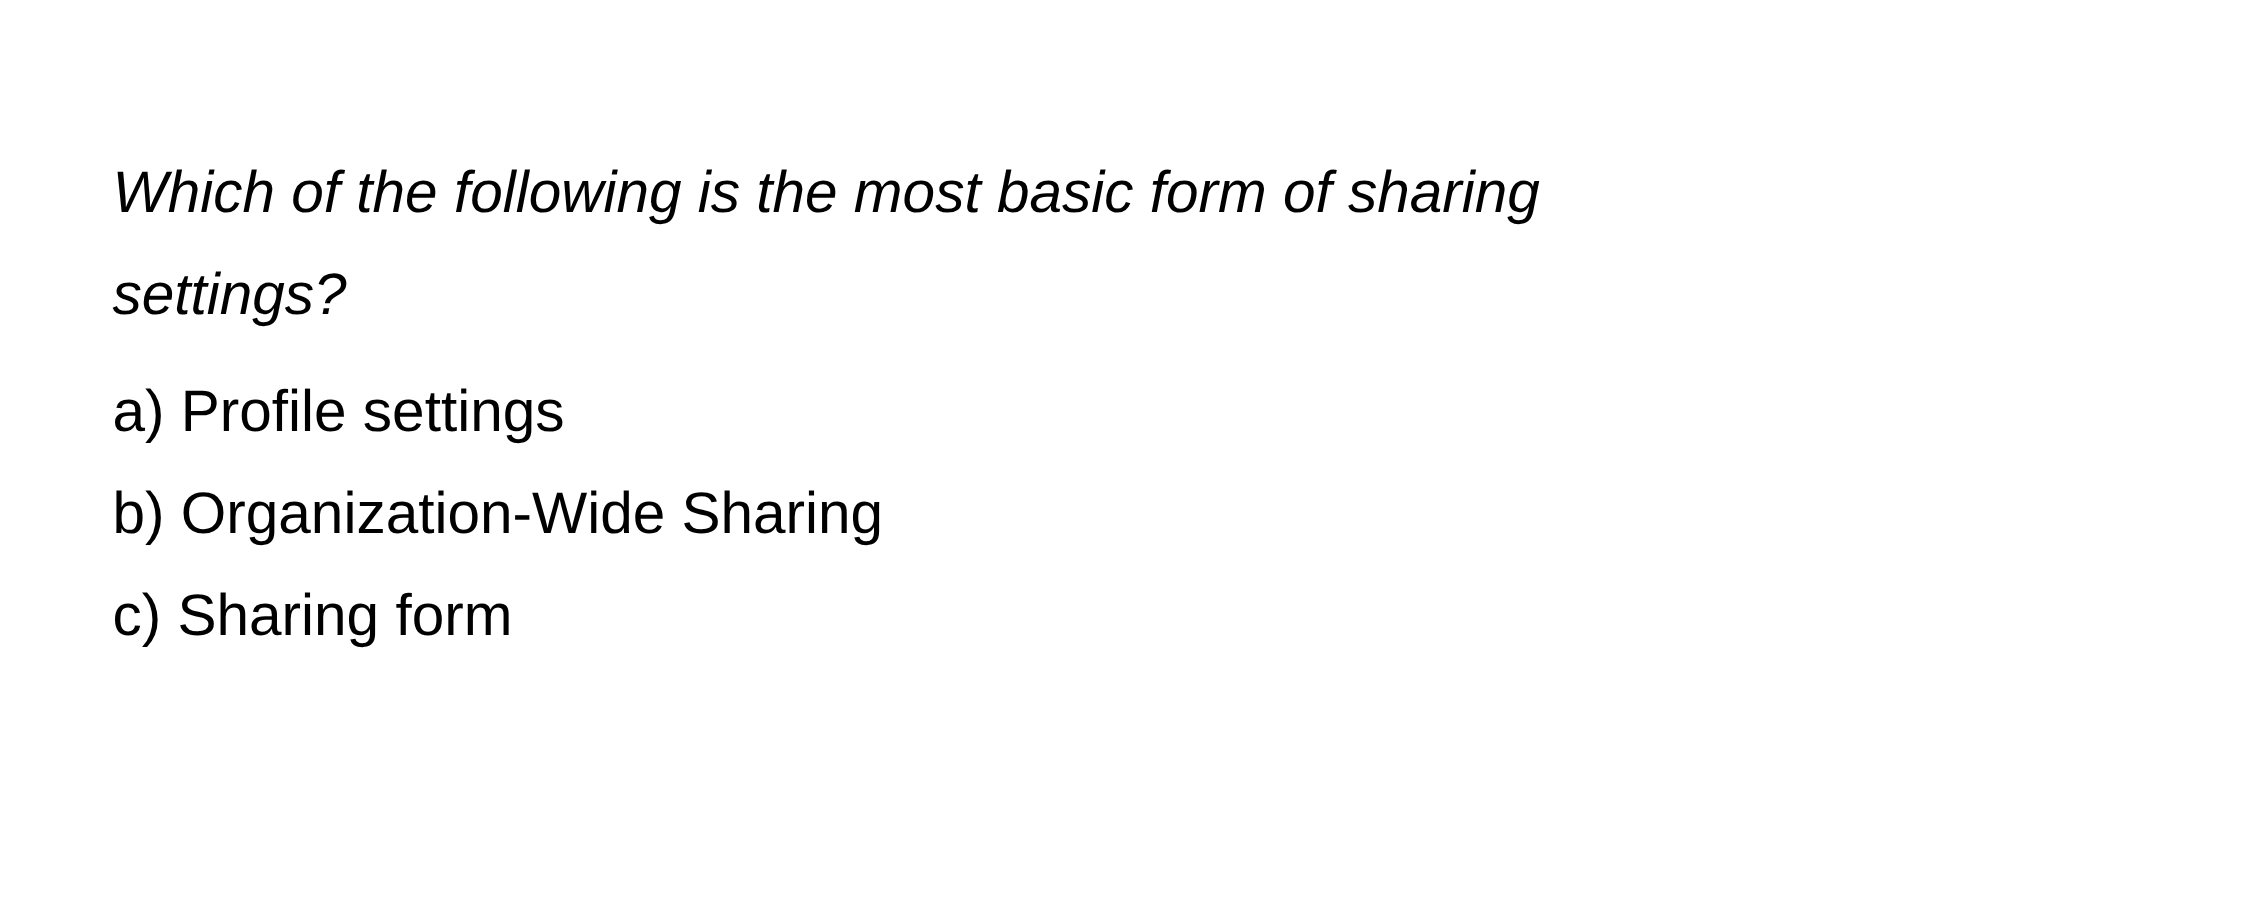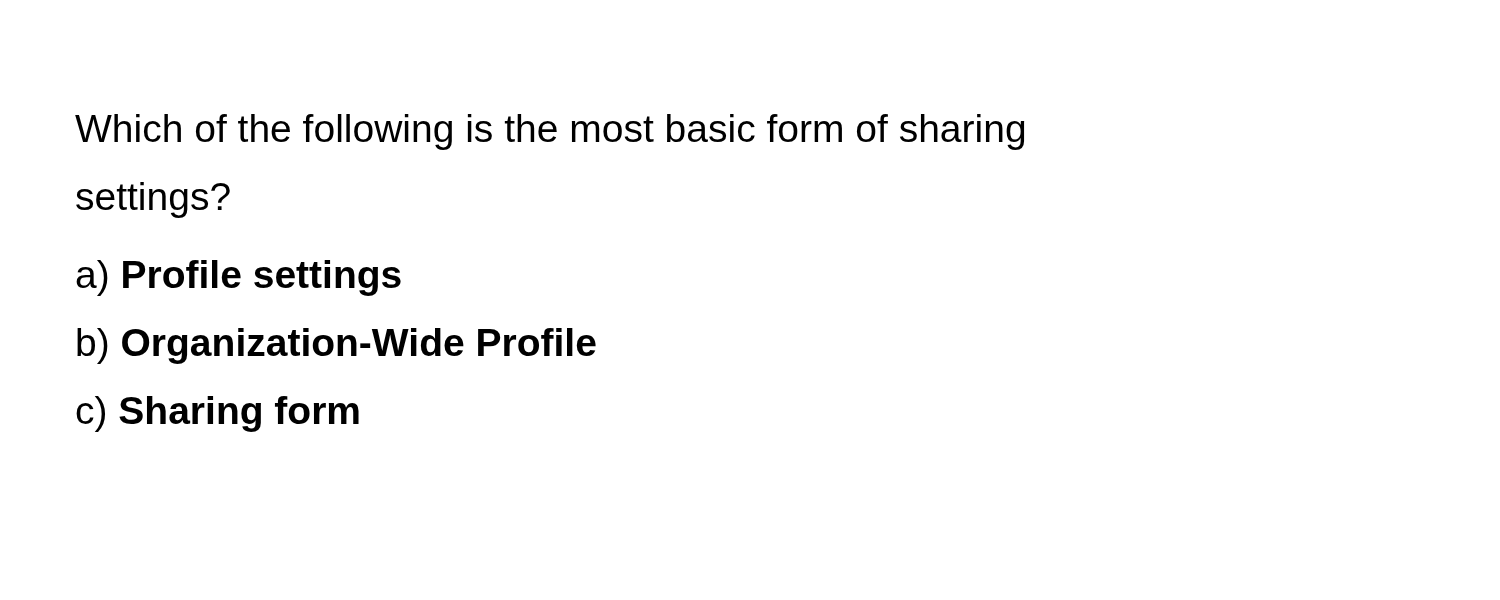--- a/index.html
+++ b/index.html
@@ -13,48 +13,48 @@
       background: #ffffff;
       font-family: -apple-system, BlinkMacSystemFont, "Segoe UI", Helvetica, Arial, sans-serif;
       padding: 95px 75px 0 75px;
     }
     .question {
       font-size: 39px;
       line-height: 1.75;
       color: #000000;
       margin-bottom: 12px;
       max-width: 1000px;
+      font-style: italic;
     }
     .options {
       font-size: 39px;
       line-height: 1.6;
       color: #000000;
     }
     .option {
       margin-bottom: 6px;
     }
     .option-label {
       display: inline;
     }
     .option-text {
       display: inline;
-      font-weight: bold;
     }
   </style>
 </head>
 <body>
 
 <div class="question">Which of the following is the most basic form of sharing settings?</div>
 
 <div class="options">
   <div class="option">
     <span class="option-label">a)</span>
     <span class="option-text">Profile settings</span>
   </div>
   <div class="option">
     <span class="option-label">b)</span>
-    <span class="option-text">Organization-Wide Profile</span>
+    <span class="option-text">Organization-Wide Sharing</span>
   </div>
   <div class="option">
     <span class="option-label">c)</span>
     <span class="option-text">Sharing form</span>
   </div>
 </div>
 
 </body></html>

